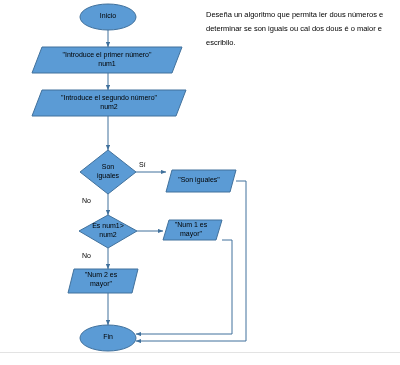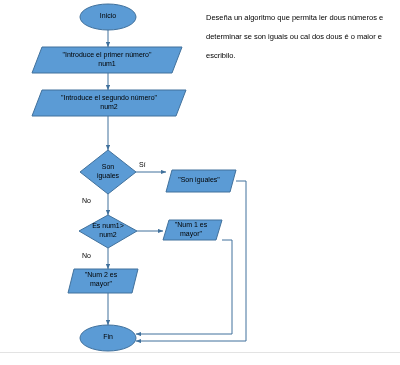--- a/index.html
+++ b/index.html
@@ -38,21 +38,21 @@
     line-height: 8px;
     text-align: left;
   }
   #intro-text {
     position: absolute;
     left: 206px;
     top: 8px;
     width: 190px;
     color: #000000;
     font-size: 7.5px;
-    line-height: 19px;
+    line-height: 14px;
     text-align: left;
   }
   #border-line {
     position: absolute;
     left: 0;
     top: 352px;
     width: 400px;
     height: 1px;
     background: #e3e3e3;
   }

